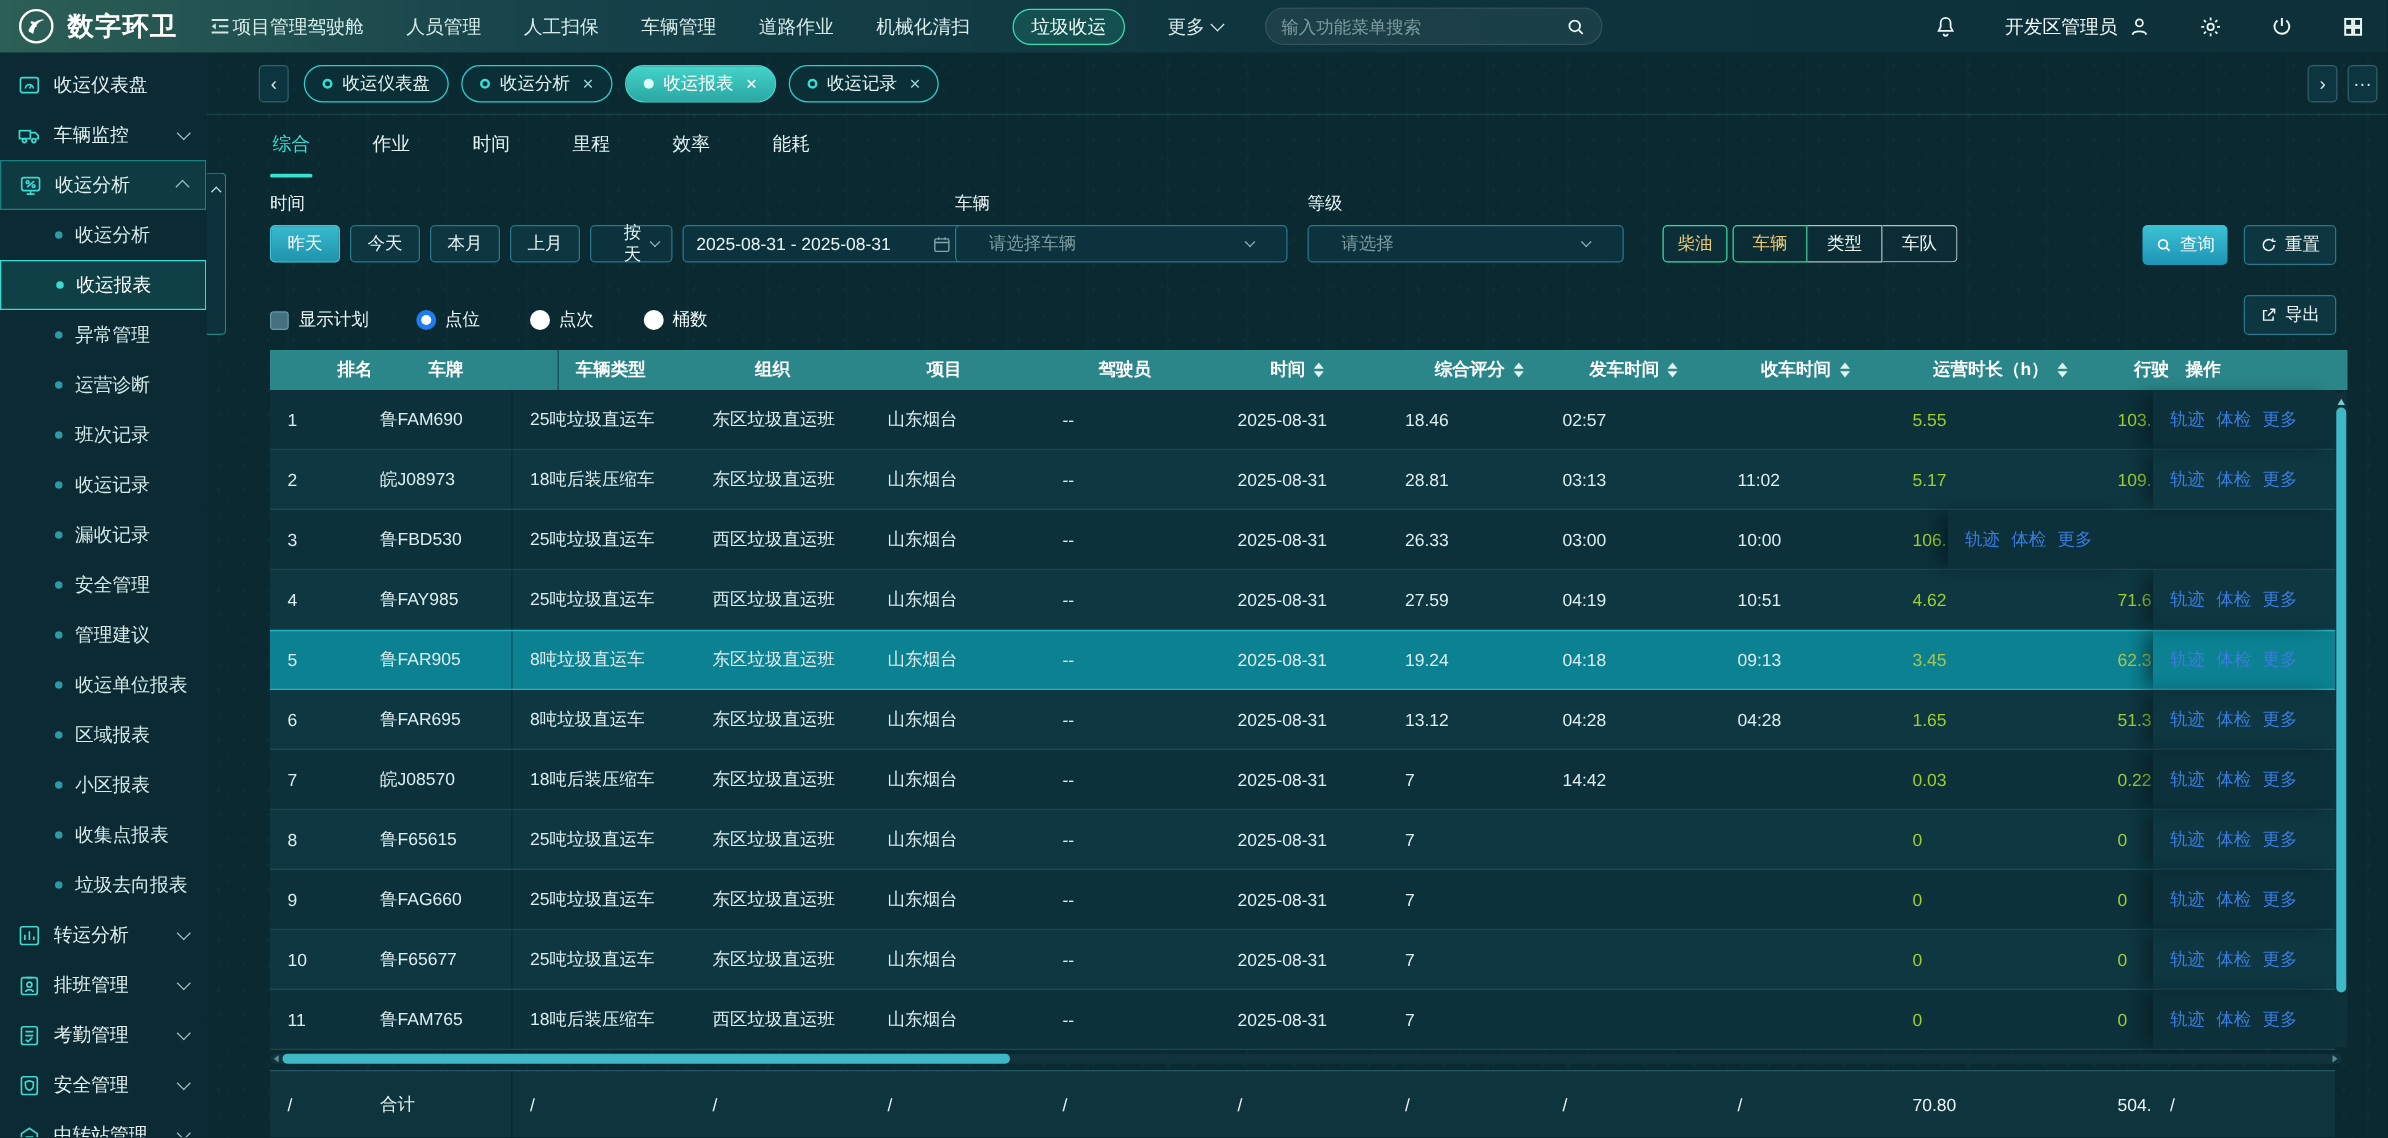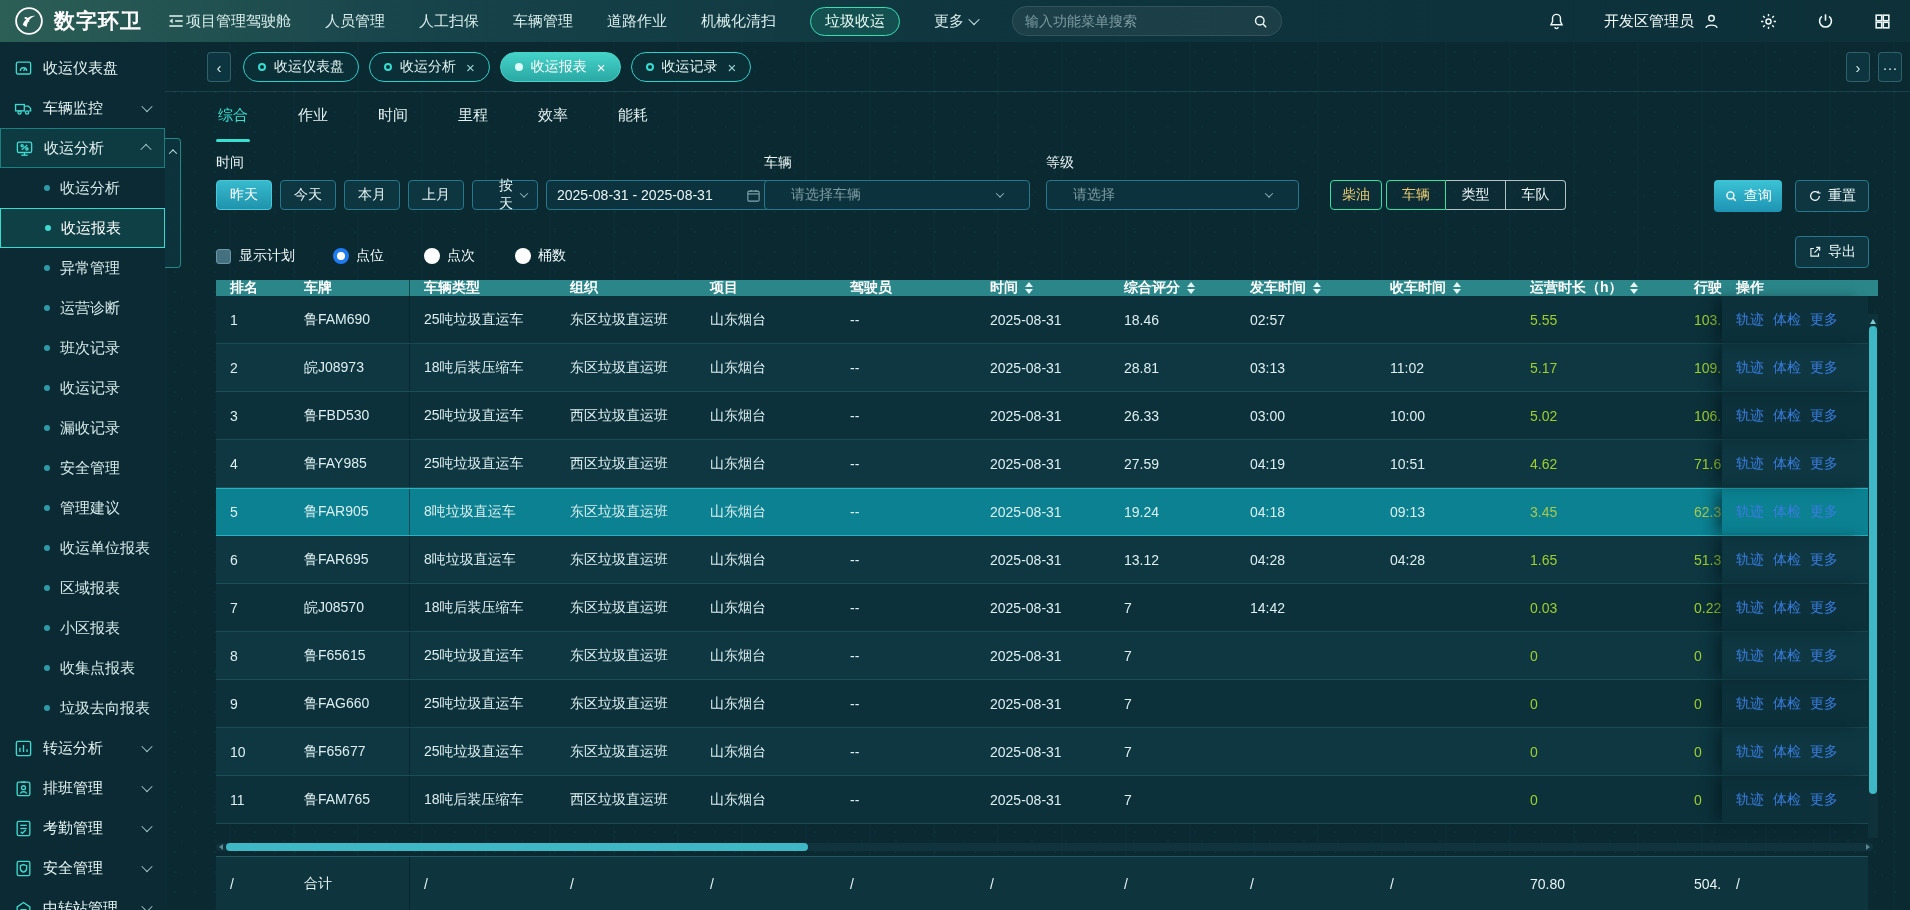--- a/index.html
+++ b/index.html
@@ -115,21 +115,21 @@
   .opts { position:absolute; left:51px; top:200px; height:28px; display:flex; align-items:center; }
   .cbx { width:15px; height:15px; border-radius:3px; background:#44707f; border:1px solid #6b97a5; margin-right:8px; cursor:pointer; }
   .opt-label { color:#f0fafa; margin-right:16px; }
   .radio { display:flex; align-items:center; gap:7px; margin-right:18px; cursor:pointer; color:#f0fafa;padding-left:22px; }
   .rdo { width:16px; height:16px; border-radius:50%; background:#fff; }
   .radio.sel .rdo { background:#fff; border:4.5px solid #1f7bf0; }
   .btn-export { position:absolute; right:41px; top:194px; }
 
   
   .tablewrap { position:absolute; left:51px; top:238px; width:1662px; }
-  .t-head { display:flex; height:16px; background:#2b8689; }
+  .t-head { display:flex; height:32px; background:#2b8689;padding-left:40px; }
   .th { display:flex; align-items:center; padding-left:14px; color:#fff; font-weight:bold; font-size:14px; white-space:nowrap; overflow:hidden; }
   .sort { display:inline-flex; flex-direction:column; margin-left:7px; }
   .s-up { width:0; height:0; border:4px solid transparent; border-bottom:5px solid #e3f2f2; margin-bottom:2px; }
   .s-dn { width:0; height:0; border:4px solid transparent; border-top:5px solid #e3f2f2; }
   .t-body { width:1652px; }
   .tr { display:flex; height:48px; align-items:stretch; background:#0c313a; border-bottom:1px solid rgba(86,170,182,.20); cursor:pointer; }
   .tr.even { background:#0e3741; }
   .tr.hl { background:#0b8191; border-top:1px solid rgba(70,220,230,.55); border-bottom:1px solid rgba(70,220,230,.55); }
   .td { display:flex; align-items:center; padding-left:14px; color:#dceef0; font-size:14px; white-space:nowrap; overflow:hidden; }
   .td.green { color:#9ed02c; }
@@ -650,21 +650,20 @@
           <div class="td c0">3</div>
           <div class="td c1">鲁FBD530</div>
           <div class="td c2">25吨垃圾直运车</div>
           <div class="td c3">西区垃圾直运班</div>
           <div class="td c4">山东烟台</div>
           <div class="td c5">--</div>
           <div class="td c6">2025-08-31</div>
           <div class="td c7">26.33</div>
           <div class="td c8">03:00</div>
           <div class="td c9">10:00</div>
-          <div class="td c10 green">5.02</div>
           <div class="td c11 green">106.</div>
           <div class="td c12 actions">
             <span class="lnk">轨迹</span>
             <span class="lnk">体检</span>
             <span class="lnk">更多</span>
           </div>
         </div>
         <div class="tr even">
           <div class="td c0">4</div>
           <div class="td c1">鲁FAY985</div>

